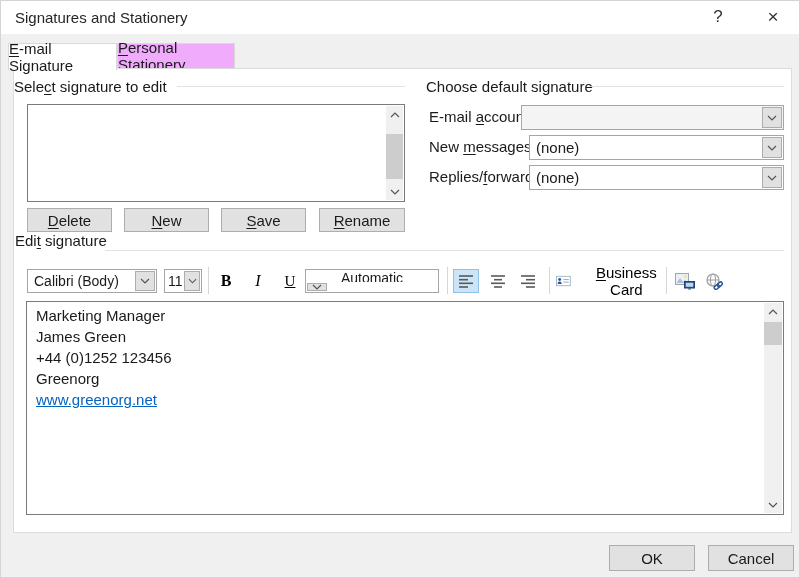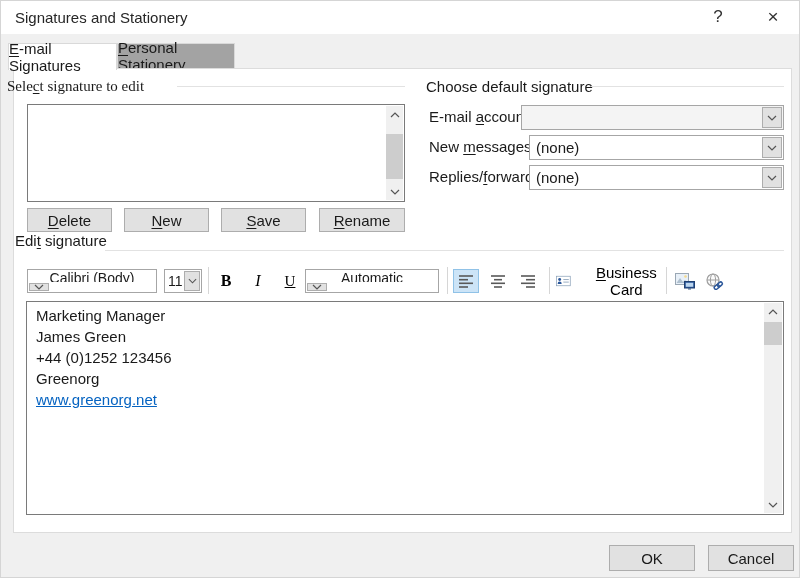--- a/index.html
+++ b/index.html
@@ -15,21 +15,21 @@
   .title { position:absolute; left:14px; top:8px; font-size:15px; color:#262626; }
   .cap-btn { position:absolute; top:2px; width:34px; height:28px; display:flex; align-items:center; justify-content:center;
              font-size:17px; color:#333; cursor:default; background:transparent; border:none; }
   .help-btn { left:700px; }
   .close-btn { left:755px; font-size:19px; }
 
   
   .tab { position:absolute; top:42px; height:26px; font-size:15px; display:flex; align-items:center; justify-content:center;
          border:1px solid #d9d9d9; cursor:default; }
   .tab.active { left:7px; width:109px; background:#fff; border-bottom:none; height:27px; z-index:3; }
-  .tab.inactive { left:116px; width:118px; background:#a3a3a3; z-index:1; }
+  .tab.inactive { left:116px; width:118px; background:#f0abfc; z-index:1; }
 
   
   .panel { position:absolute; left:12px; top:67px; width:779px; height:465px; background:#ffffff; border:1px solid #dcdcdc; z-index:2; }
 
   .abs { position:absolute; }
   .grouplabel { font-size:15px; color:#1a1a1a; white-space:nowrap; z-index:4; }
   .groupline { height:1px; background:#e2e2e2; z-index:4; }
 
   
   .listbox { left:26px; top:103px; width:378px; height:98px; background:#fff; border:1px solid #7a7a7a; z-index:4; }
@@ -83,29 +83,29 @@
     <div class="title">Signatures and Stationery</div>
     <button class="cap-btn help-btn">
       <span>?</span>
     </button>
     <button class="cap-btn close-btn">
       <span>×</span>
     </button>
   </div>
 
   <div class="tab active">
-    <span><span></span><span class="u">E</span><span>-mail Signatures</span></span>
+    <span><span></span><span class="u">E</span><span>-mail Signature</span></span>
   </div>
   <div class="tab inactive">
     <span><span></span><span class="u">P</span><span>ersonal Stationery</span></span>
   </div>
 
   <div class="panel"></div>
 
-  <div class="abs grouplabel" style="left:6px; top:77px;font-family:Liberation Serif, serif;">
+  <div class="abs grouplabel" style="left:13px; top:77px;">
     <span>Sele</span><span class="u">c</span><span>t signature to edit</span>
   </div>
   <div class="abs groupline" style="left:176px; top:85px; width:228px;"></div>
 
   <div class="abs listbox">
     <div class="vscroll">
       <div class="scroll-arrow" style="top:0;">
         <svg width="10" height="6" viewBox="0 0 10 6">
             <polyline points="1,5 5,1 9,5" fill="none" stroke="#555" stroke-width="1.2"></polyline>
           </svg>
@@ -169,21 +169,21 @@
           <polyline points="1,1 5,5 9,1" fill="none" stroke="#555" stroke-width="1.2"></polyline>
         </svg>
     </span>
   </div>
 
   <div class="abs grouplabel" style="left:14px; top:231px;">
     <span>Edi</span><span class="u">t</span><span> signature</span>
   </div>
   <div class="abs groupline" style="left:104px; top:249px; width:679px;"></div>
 
-  <div class="combo" style="left:26px; top:268px; width:130px; height:24px;flex-direction:column;">
+  <div class="combo" style="left:26px; top:268px; width:130px; height:24px;">
     <span class="val" style="font-size:14px;">Calibri (Body)</span>
     <span class="drop">
       <svg width="10" height="6" viewBox="0 0 10 6">
           <polyline points="1,1 5,5 9,1" fill="none" stroke="#555" stroke-width="1.2"></polyline>
         </svg>
     </span>
   </div>
   <div class="combo" style="left:163px; top:268px; width:38px; height:24px;">
     <span class="val" style="font-size:14px; padding:0 3px;">11</span>
     <span class="drop" style="width:16px;">

